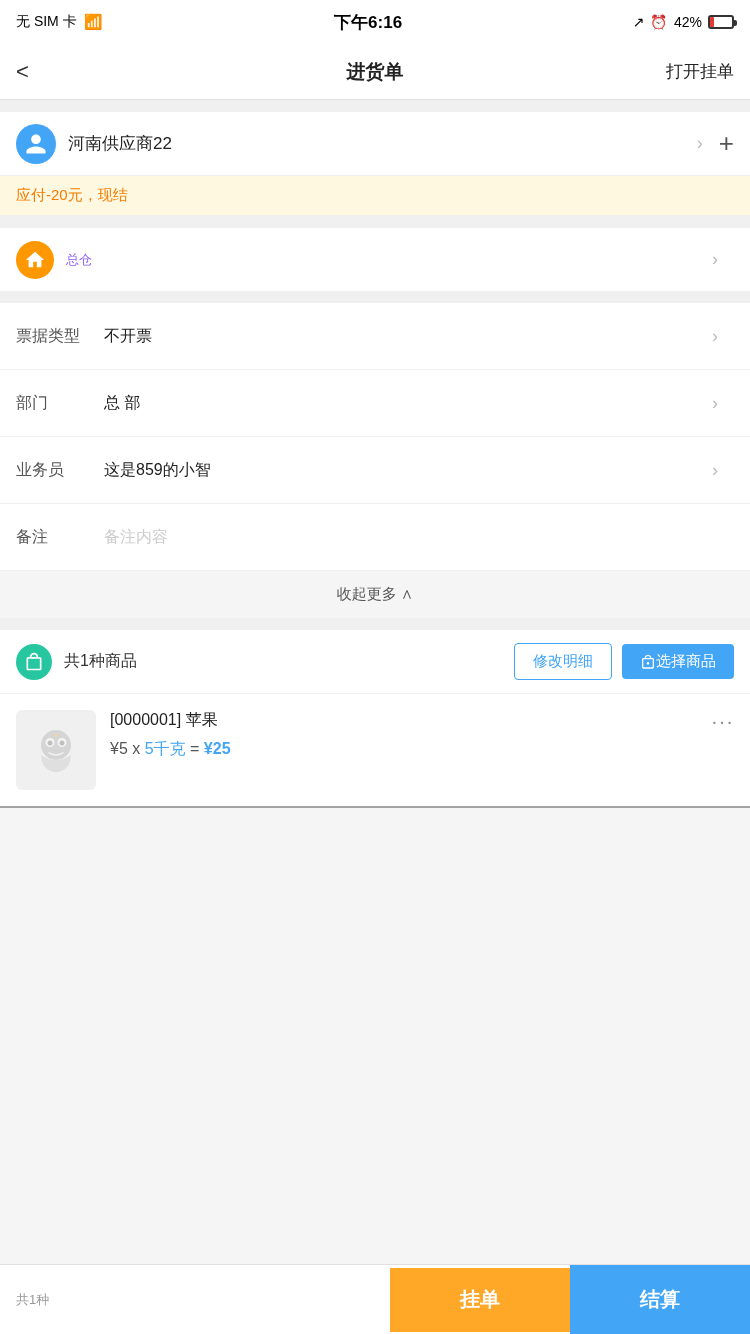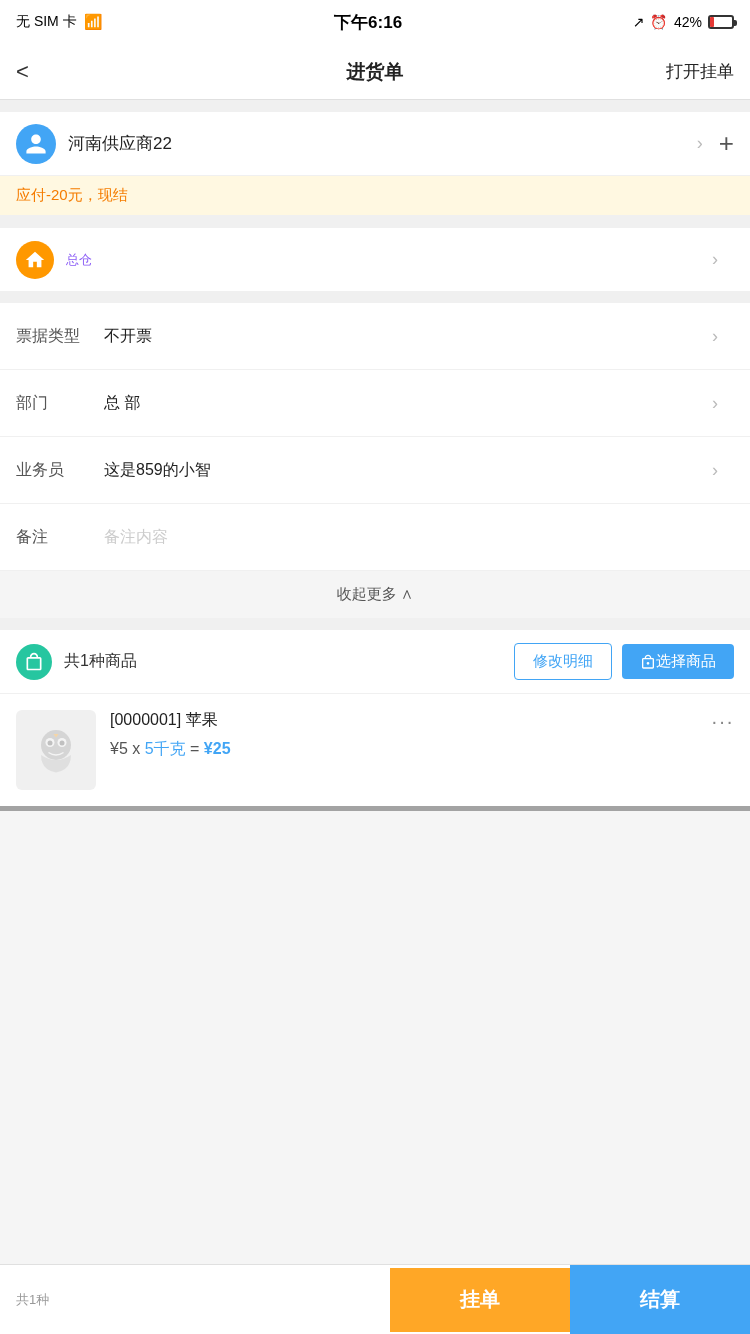--- a/index.html
+++ b/index.html
@@ -183,21 +183,21 @@
       display: flex;
       align-items: center;
     }
 
     
     .product-item {
       background: #fff;
       display: flex;
       align-items: flex-start;
       padding: 16px;
-      border-bottom: 5px solid #a3a3a3;
+      border-bottom: 2px solid #a3a3a3;
     }
     .product-thumb {
       width: 80px; height: 80px; border-radius: 6px;
       background: #f0f0f0; margin-right: 14px; flex-shrink: 0;
       display: flex; align-items: center; justify-content: center;
       overflow: hidden;
     }
     .product-thumb svg { width: 50px; height: 50px; opacity: 0.3; }
     .product-info { flex: 1; }
     .product-name { font-size: 16px; color: #222; margin-bottom: 8px; }

